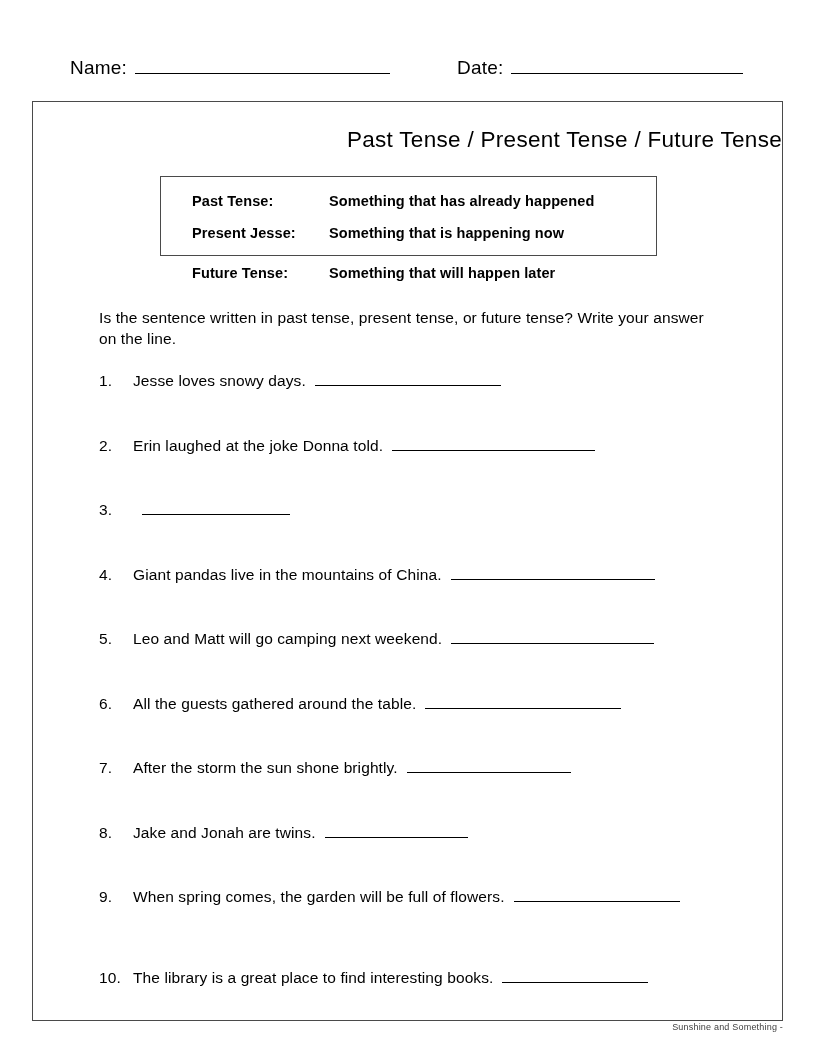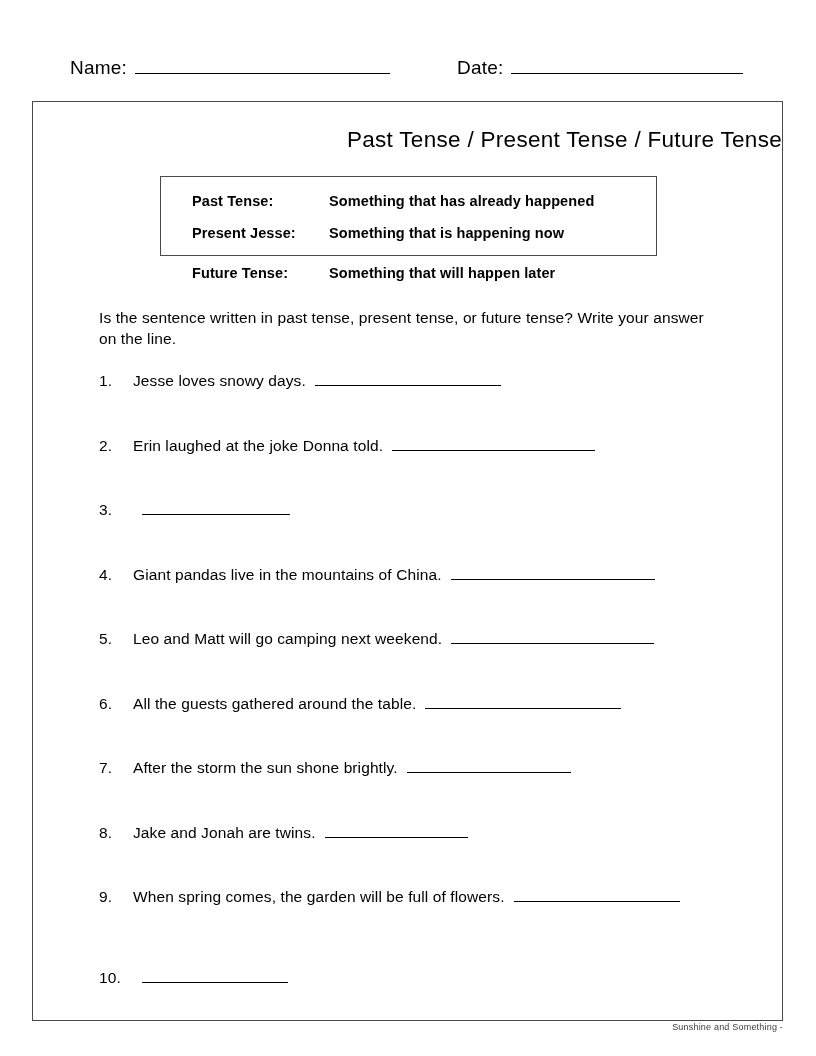--- a/index.html
+++ b/index.html
@@ -199,18 +199,18 @@
   <div class="question-list" id="question-list">
       <div class="question-row" style="top: 0px;"><span class="q-number">1.</span><span class="q-text">Jesse loves snowy days.</span><span class="q-rule" style="width: 186px;"></span></div>
       <div class="question-row" style="top: 64.5px;"><span class="q-number">2.</span><span class="q-text">Erin laughed at the joke Donna told.</span><span class="q-rule" style="width: 203px;"></span></div>
       <div class="question-row" style="top: 129px;"><span class="q-number">3.</span><span class="q-rule" style="width: 148px;"></span></div>
       <div class="question-row" style="top: 193.5px;"><span class="q-number">4.</span><span class="q-text">Giant pandas live in the mountains of China.</span><span class="q-rule" style="width: 204px;"></span></div>
       <div class="question-row" style="top: 258px;"><span class="q-number">5.</span><span class="q-text">Leo and Matt will go camping next weekend.</span><span class="q-rule" style="width: 203px;"></span></div>
       <div class="question-row" style="top: 322.5px;"><span class="q-number">6.</span><span class="q-text">All the guests gathered around the table.</span><span class="q-rule" style="width: 196px;"></span></div>
       <div class="question-row" style="top: 387px;"><span class="q-number">7.</span><span class="q-text">After the storm the sun shone brightly.</span><span class="q-rule" style="width: 164px;"></span></div>
       <div class="question-row" style="top: 451.5px;"><span class="q-number">8.</span><span class="q-text">Jake and Jonah are twins.</span><span class="q-rule" style="width: 143px;"></span></div>
       <div class="question-row" style="top: 516px;"><span class="q-number">9.</span><span class="q-text">When spring comes, the garden will be full of flowers.</span><span class="q-rule" style="width: 166px;"></span></div>
-      <div class="question-row" style="top: 580.5px; margin-top: 16px;"><span class="q-number">10.</span><span class="q-rule" style="width: 146px;"></span></div>
+      <div class="question-row" style="top: 580.5px; margin-top: 16px;"><span class="q-number">10.</span><span class="q-text">The library is a great place to find interesting books.</span><span class="q-rule" style="width: 146px;"></span></div>
     </div>
 
 </div>
 
 <div class="footer-credit">Sunshine and Something -</div>
 
 </body></html>

